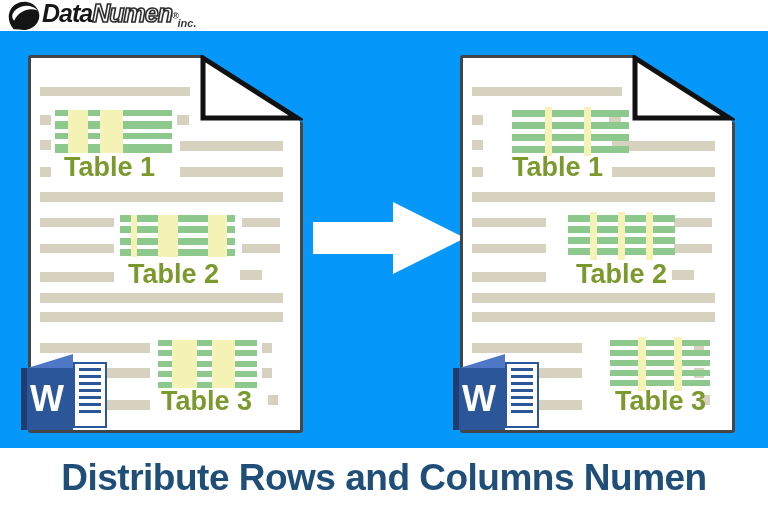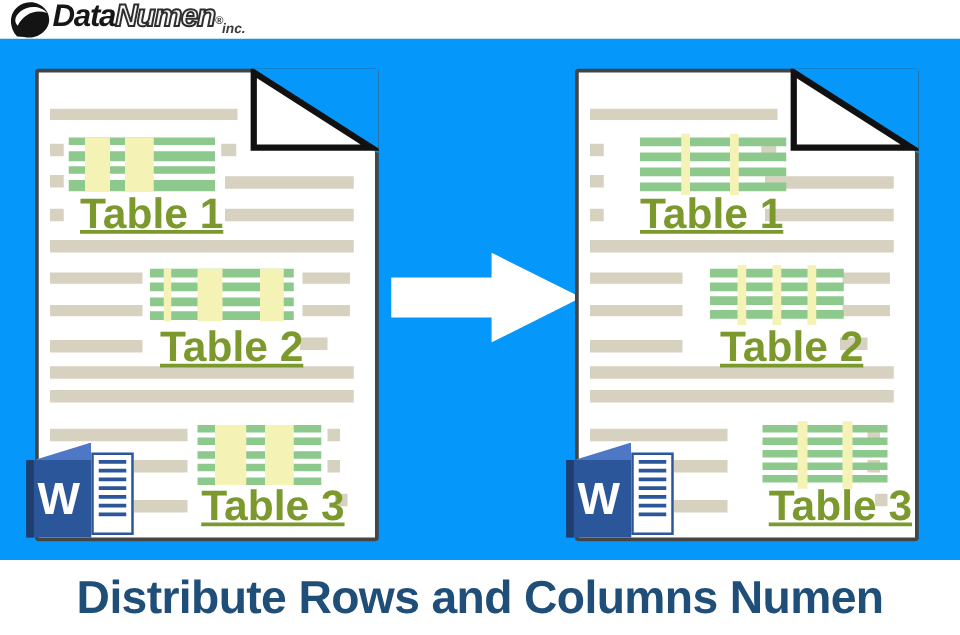--- a/index.html
+++ b/index.html
@@ -27,21 +27,21 @@
   .page-before{left:28px;top:55px;}
   .page-after{left:460px;top:55px;}
   .corner-cover{position:absolute;right:-3px;top:-3px;width:103px;height:68px;
     background:var(--background_blue,#0697fb);
     clip-path:polygon(0 0,100% 100%,100% 0);z-index:3;}
   .fold-svg{position:absolute;right:-3px;top:-3px;width:103px;height:68px;z-index:4;}
   .decor{position:absolute;background:var(--placeholder_tan,#d7d2bf);}
   .table-block{position:absolute;}
   .row-stripe{position:absolute;left:0;width:100%;background:var(--table_green,#8dc98d);}
   .col-band{position:absolute;background:var(--table_yellow,#f5f2b5);}
-  .table-label{position:absolute;font-size:34px;font-weight:bold;color:var(--label_olive,#7b992c);white-space:nowrap;line-height:1;text-decoration:underline;}
+  .table-label{position:absolute;font-size:27px;font-weight:bold;color:var(--label_olive,#7b992c);white-space:nowrap;line-height:1;}
   
   .word-icon{position:absolute;left:-10px;top:296px;width:90px;height:78px;z-index:6;}
   .wi-flap{position:absolute;left:0;top:0;width:52px;height:16px;
     clip-path:polygon(0 100%,100% 0,100% 100%);background:var(--word_blue_light,#4e77c6);}
   .wi-body{position:absolute;left:0;top:14px;width:52px;height:62px;background:var(--word_blue,#2b579a);}
   .wi-spine{position:absolute;left:0;top:14px;width:6px;height:62px;background:#1e3e6f;}
   .wi-letter{position:absolute;left:0;top:14px;width:52px;height:62px;display:flex;align-items:center;justify-content:center;
     color:#fff;font-size:36px;font-weight:bold;}
   .wi-page{position:absolute;left:52px;top:8px;width:30px;height:62px;background:#fff;border:2px solid var(--word_blue,#2b579a);}
   .wi-line{height:3px;background:var(--word_blue,#2b579a);margin:4px 4px 0 4px;}

